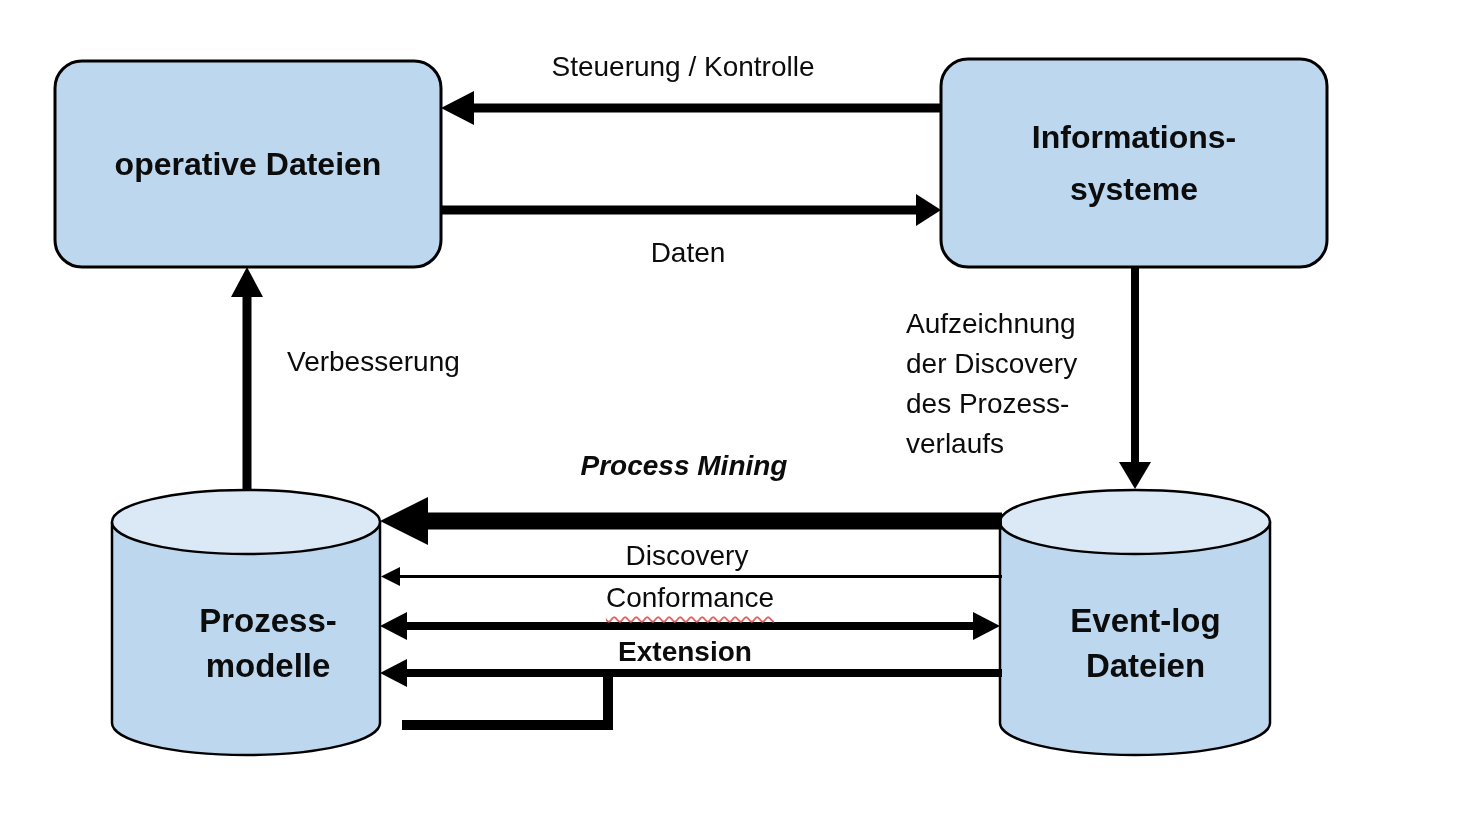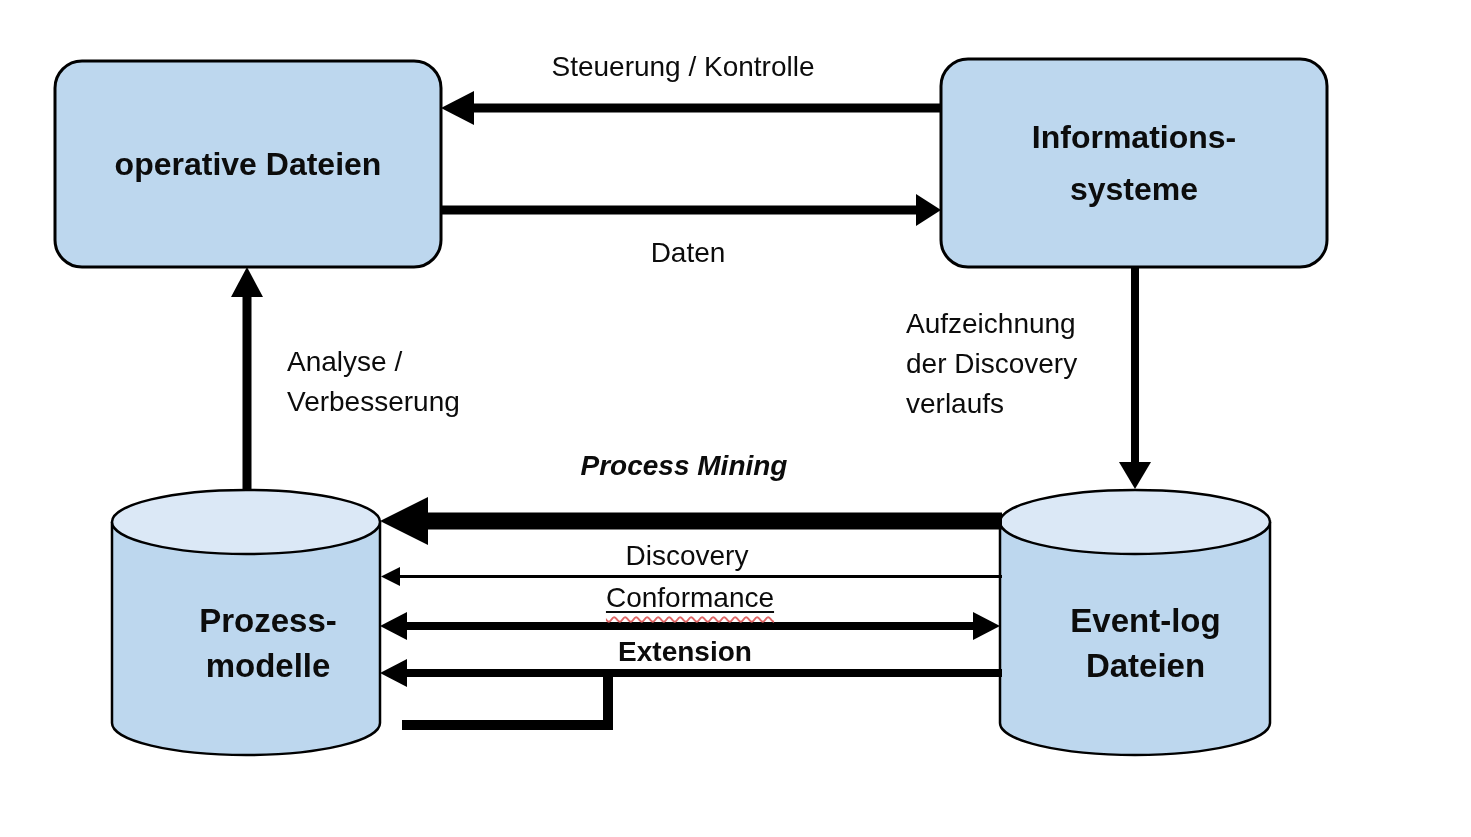--- a/index.html
+++ b/index.html
@@ -40,21 +40,20 @@
 
   
   .u-wavy {
     text-decoration: underline;
     text-decoration-style: wavy;
     text-decoration-color: #e06666;
     text-decoration-thickness: 1.5px;
     text-underline-offset: 9px;
   }
   .u-solid {
-    text-decoration: underline;
     text-decoration-style: solid;
     text-decoration-color: #0c0c0c;
     text-decoration-thickness: 2px;
     text-underline-offset: 4px;
   }
 </style>
 </head>
 <body>
 
 <div class="canvas">
@@ -134,27 +133,27 @@
   <div class="node-label cyl-label" style="left:1000px; top:598px; width:291px;">
     <div>Event-log</div>
     <div>Dateien</div>
   </div>
 
   <div class="label centered" style="left:483px; top:47px; width:400px;">Steuerung / Kontrolle</div>
 
   <div class="label centered" style="left:538px; top:233px; width:300px;">Daten</div>
 
   <div class="label" style="left:287px; top:342px;">
-    <div>Analyse /</div>
     <div>Verbesserung</div>
   </div>
 
   <div class="label" style="left:906px; top:304px;">
     <div>Aufzeichnung</div>
     <div>der Discovery</div>
+    <div>des Prozess-</div>
     <div>verlaufs</div>
   </div>
 
   <div class="label centered bold" style="left: 484px; top: 449px; line-height: 34px; width: 400px;">Process Mining</div>
 
   <div class="label centered" style="left:537px; top:539px; width:300px; line-height:34px;text-align:center;">Discovery</div>
 
   <div class="label centered" style="left:540px; top:581px; width:300px; line-height:34px;">
     <span class="u-wavy"><span class="u-solid">Conformance</span></span>
   </div>

